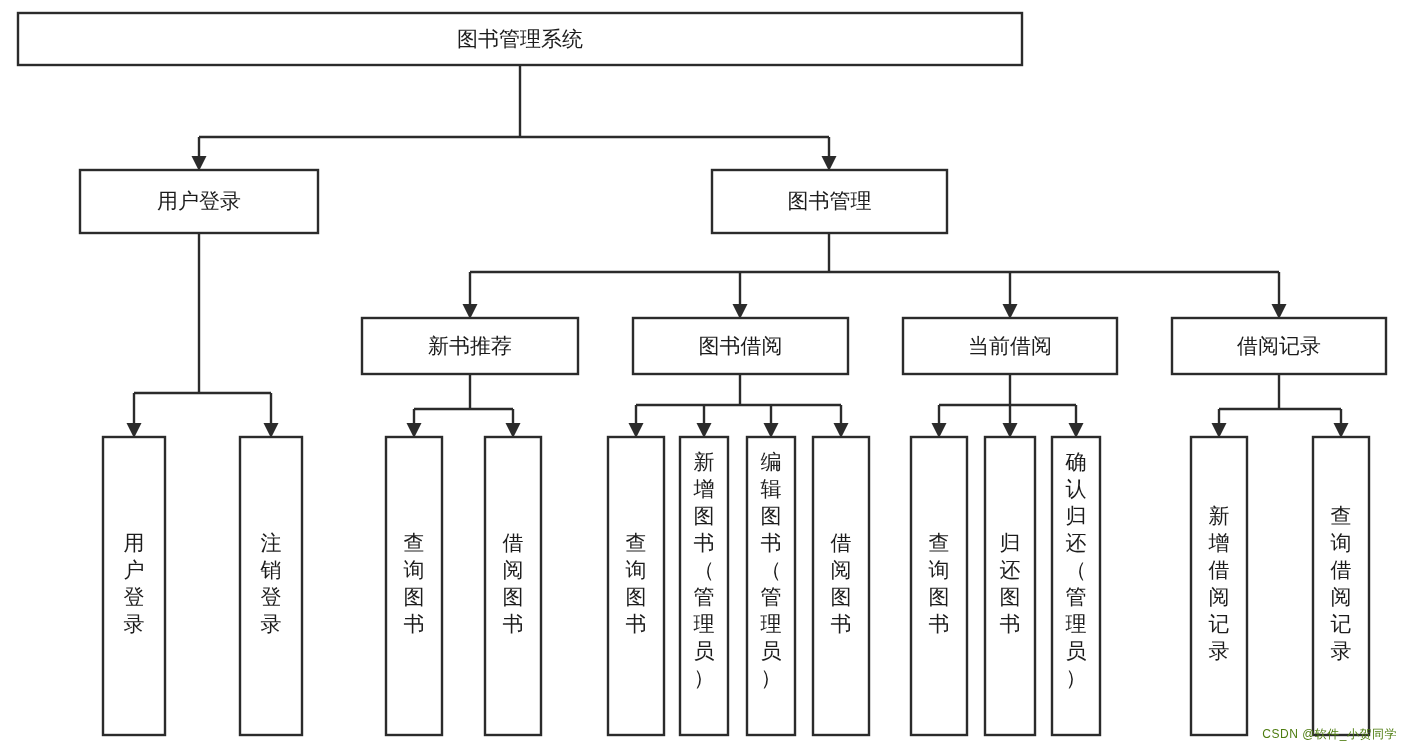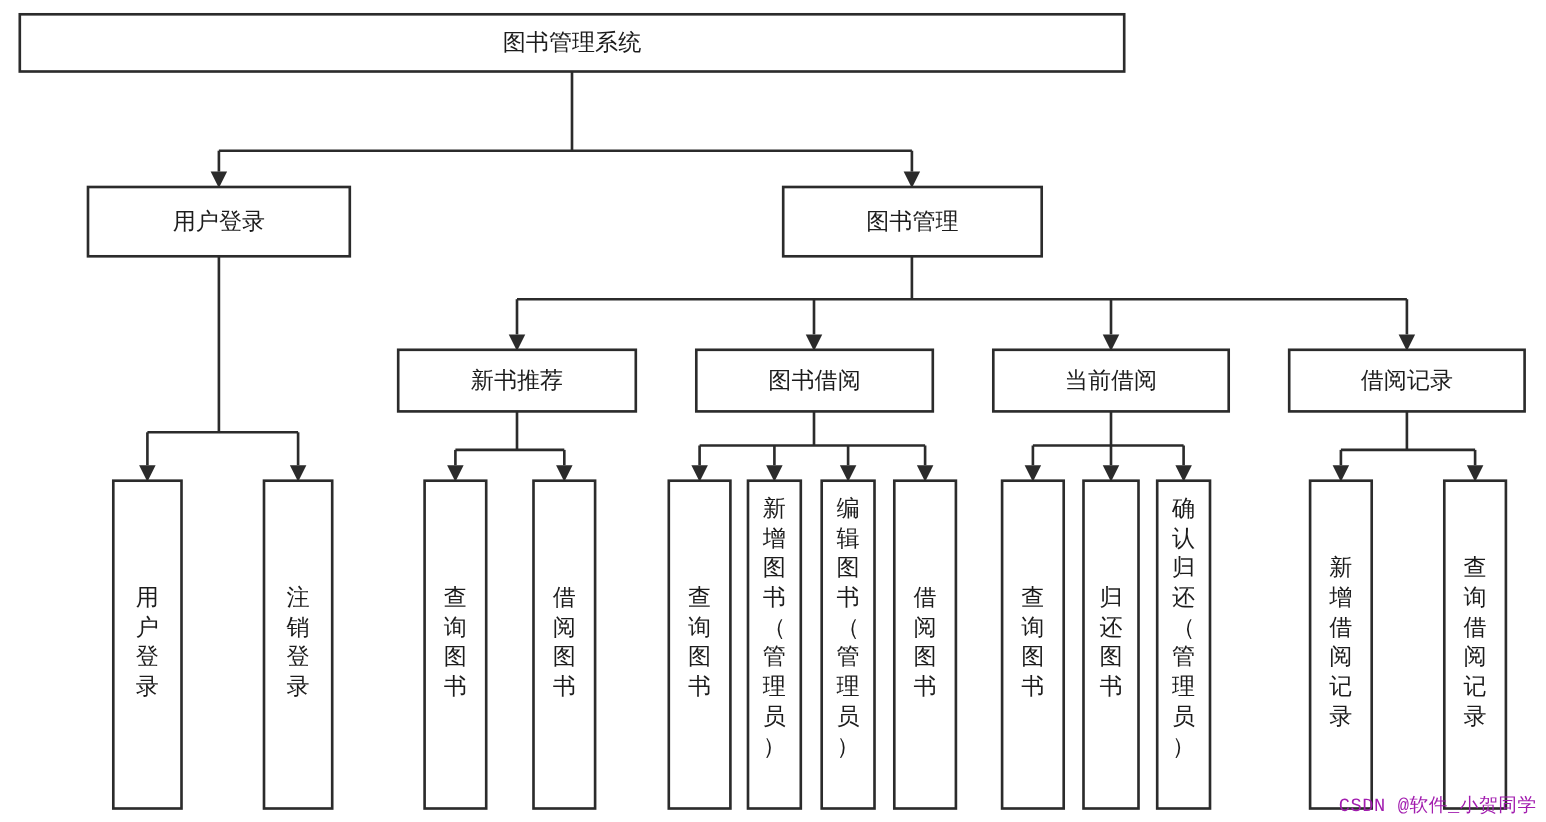--- a/index.html
+++ b/index.html
@@ -52,23 +52,23 @@
   .leaf-label {
     font-family: "Liberation Sans", "DejaVu Sans", sans-serif;
     font-size: 21px;
     fill: #1c1c1c;
     text-anchor: middle;
   }
   .watermark-text {
     position: absolute;
     right: 8px;
     bottom: 4px;
-    font-family: Liberation Mono, monospace;
-    font-size: 17px;
-    color: #a21caf;
+    font-family: Liberation Sans, sans-serif;
+    font-size: 12px;
+    color: #4d7c0f;
     white-space: nowrap;
     letter-spacing: 0.5px;
   }
 </style>
 </head>
 <body>
 
 <div id="diagram-root">
   <svg class="diagram-canvas" viewBox="0 0 1405 747">
     <defs>

